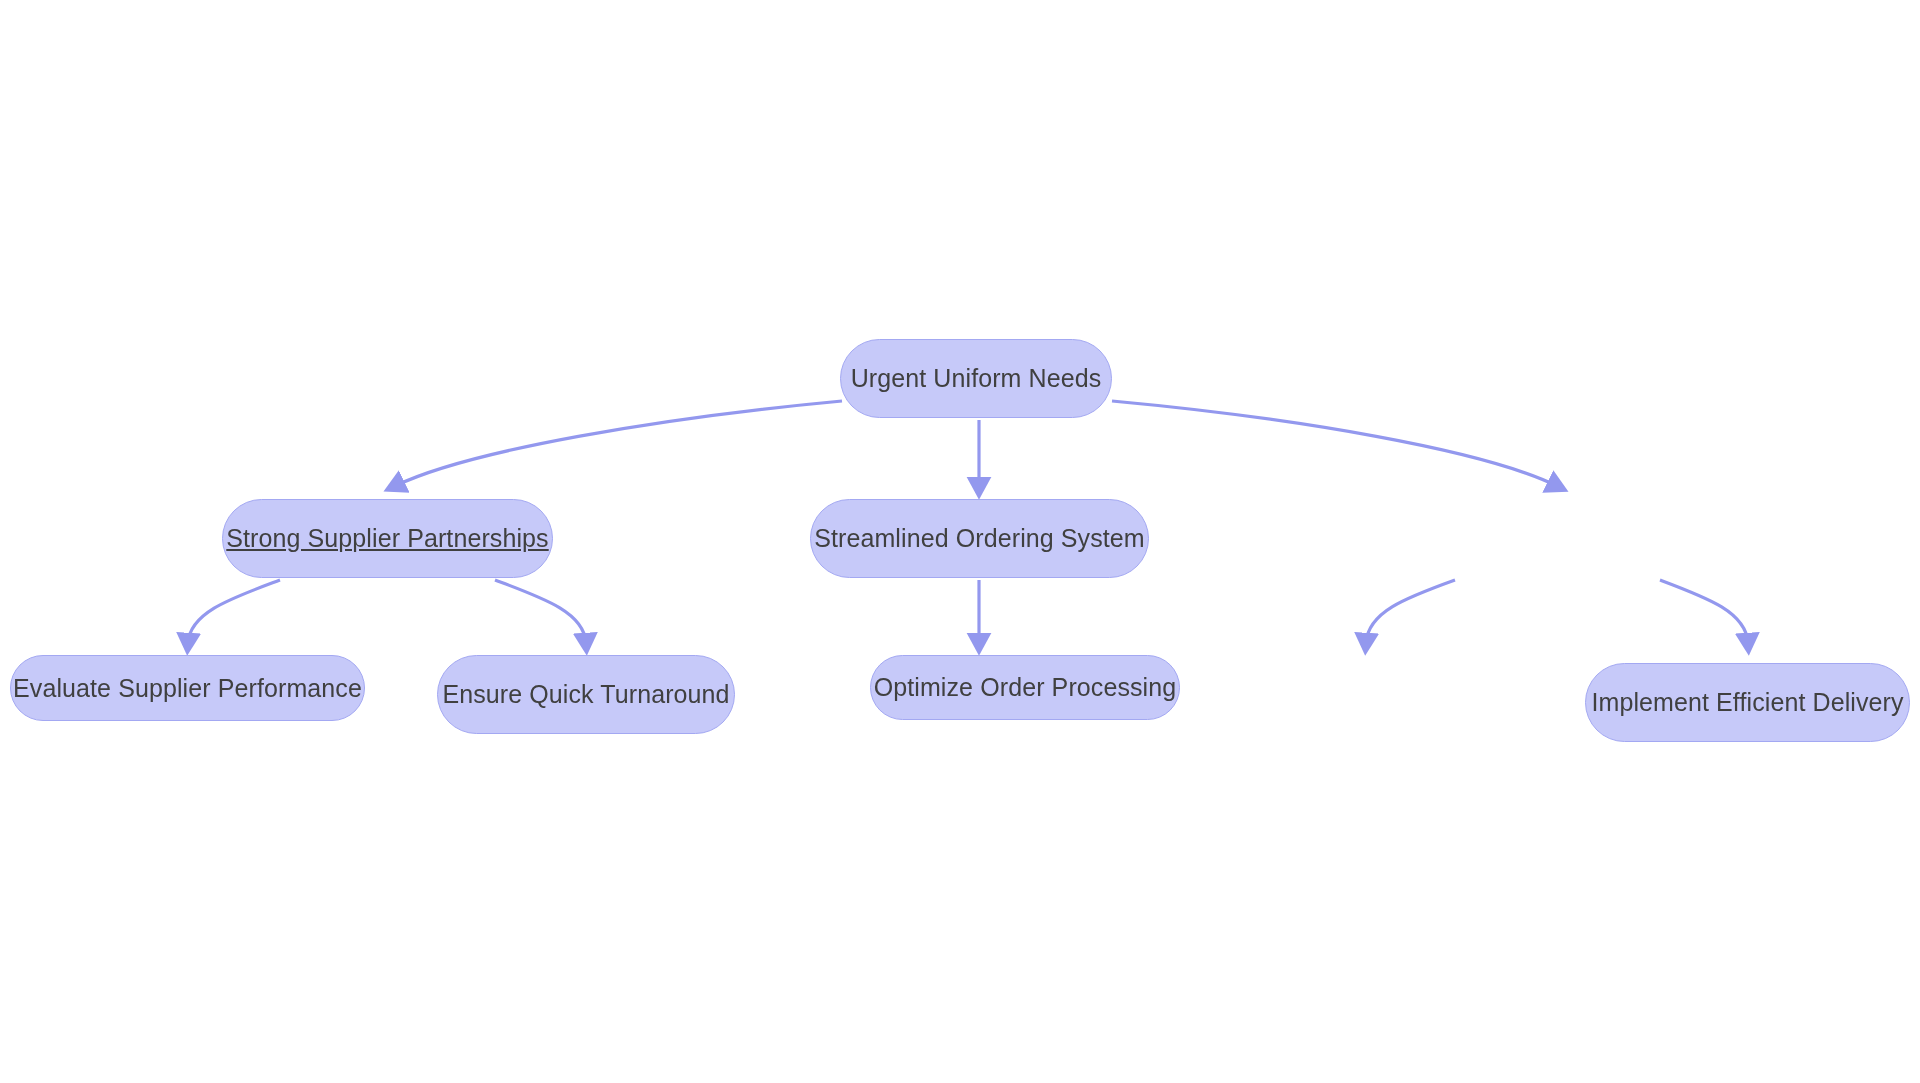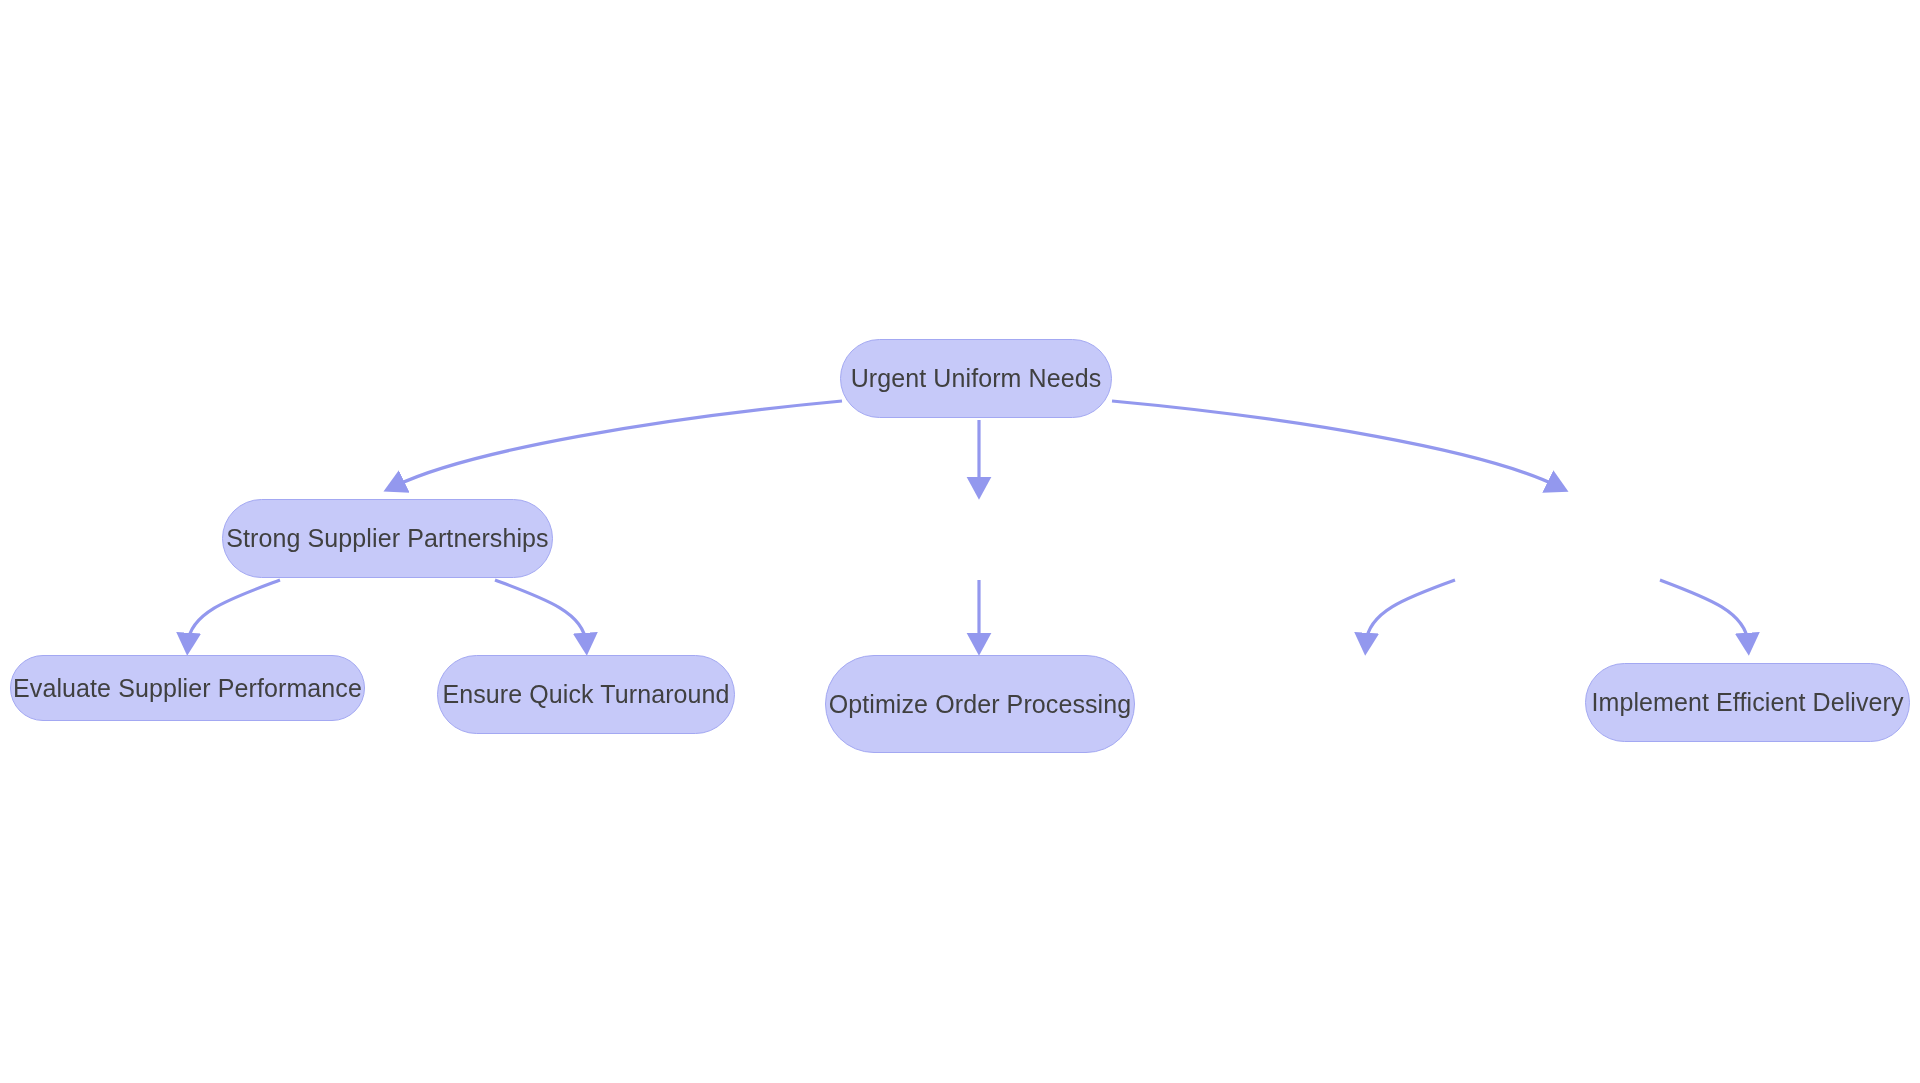--- a/index.html
+++ b/index.html
@@ -75,35 +75,38 @@
       <path d="M 1455,580 C 1405,598 1368,612 1366,643" fill="none" stroke="#9398ee" stroke-width="3.2" marker-end="url(#arrowhead)"></path>
 
       <path d="M 1660,580 C 1708,598 1746,612 1748,643" fill="none" stroke="#9398ee" stroke-width="3.2" marker-end="url(#arrowhead)"></path>
     </g>
   </svg>
 
   <div class="node" style="left:840px; top:339px; width:272px; height:79px;">
     <span class="node-label">Urgent Uniform Needs</span>
   </div>
 
-  <div class="node" style="left:222px; top:499px; width:331px; height:79px;">
+  <div class="node" style="left:222px; top:499px; width:331px; height:79px;text-decoration:underline;">
     <span class="node-label">Strong Supplier Partnerships</span>
   </div>
 
+  <div class="node" style="left:810px; top:499px; width:339px; height:79px;">
+    <span class="node-label">Streamlined Ordering System</span>
+  </div>
 
 
   <div class="node" style="left:10px; top:655px; width:355px; height:66px;">
     <span class="node-label">Evaluate Supplier Performance</span>
   </div>
 
   <div class="node" style="left:437px; top:655px; width:298px; height:79px;">
     <span class="node-label">Ensure Quick Turnaround</span>
   </div>
 
-  <div class="node" style="left:825px; top:655px; width:310px; height:98px;">
+  <div class="node" style="left:870px; top:655px; width:310px; height:65px;">
     <span class="node-label">Optimize Order Processing</span>
   </div>
 
 
   <div class="node" style="left:1585px; top:663px; width:325px; height:79px;">
     <span class="node-label">Implement Efficient Delivery</span>
   </div>
 
 </div>
 

